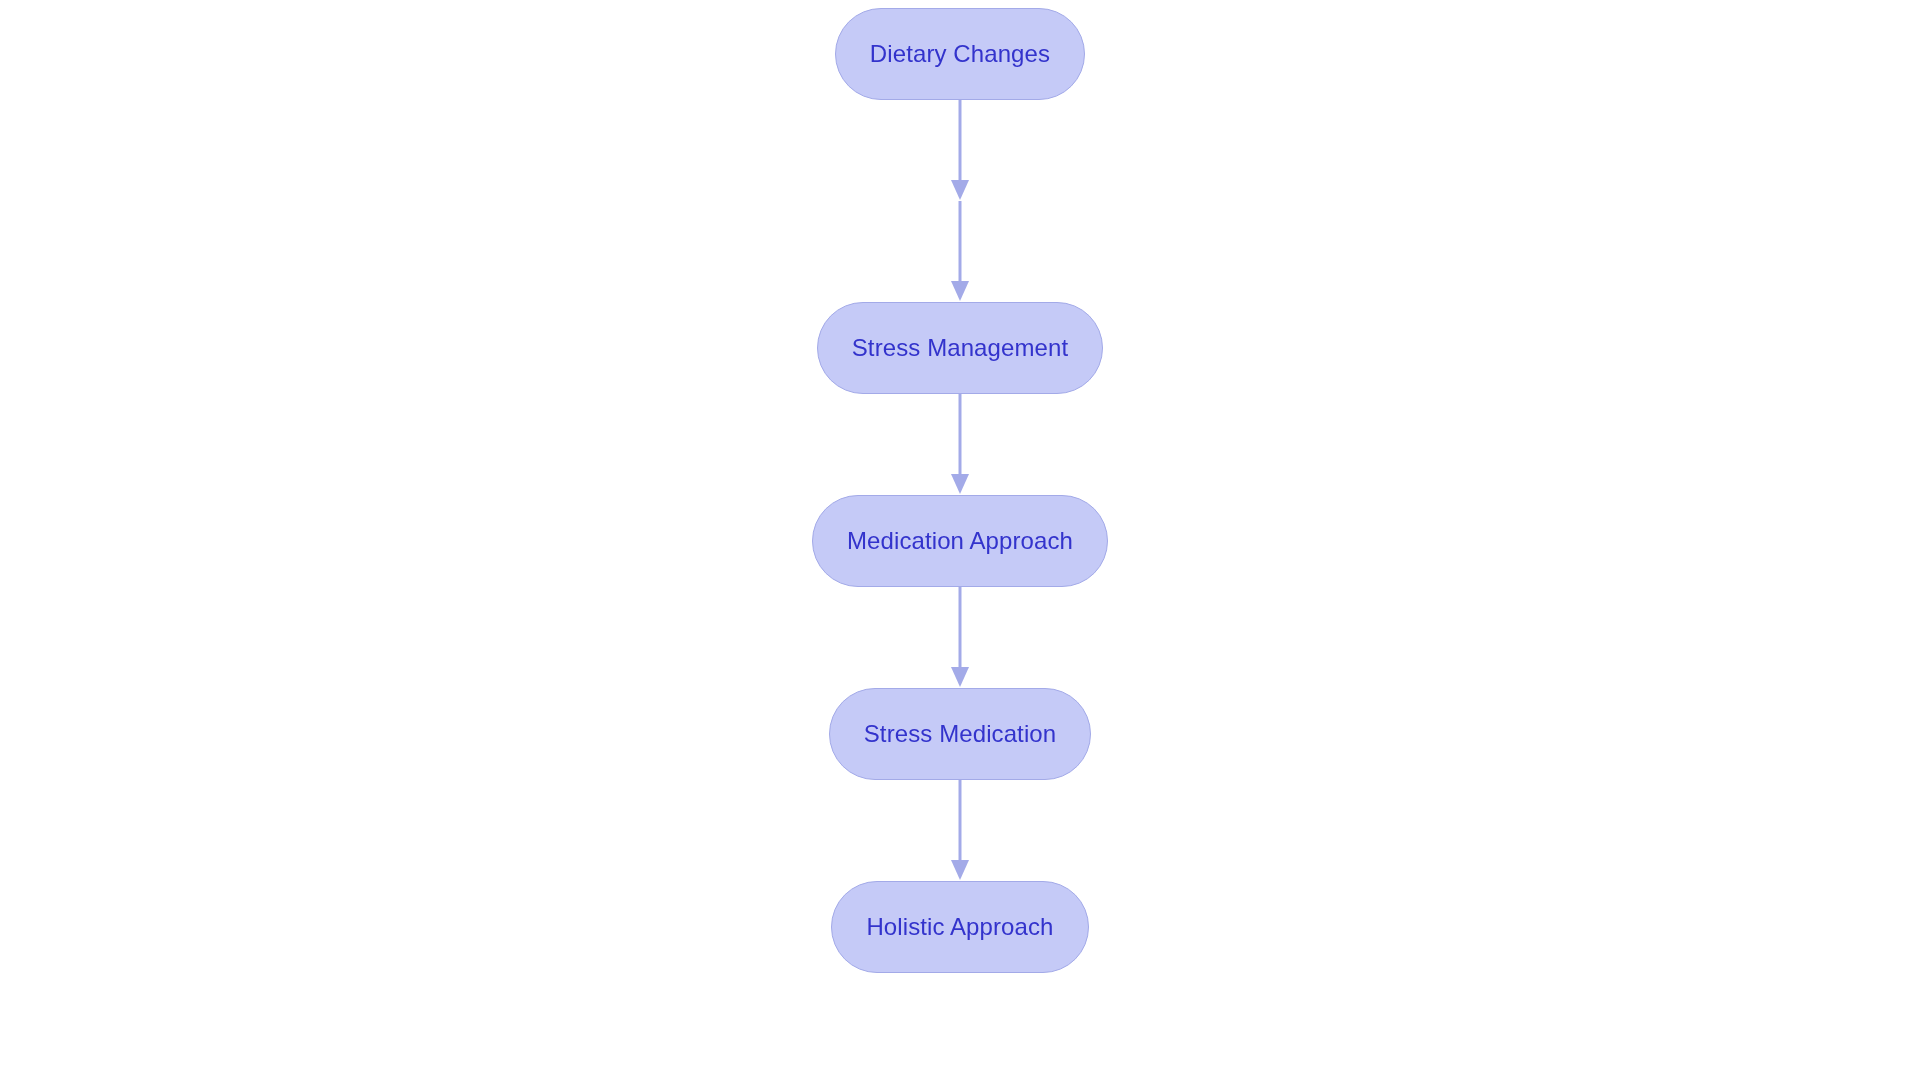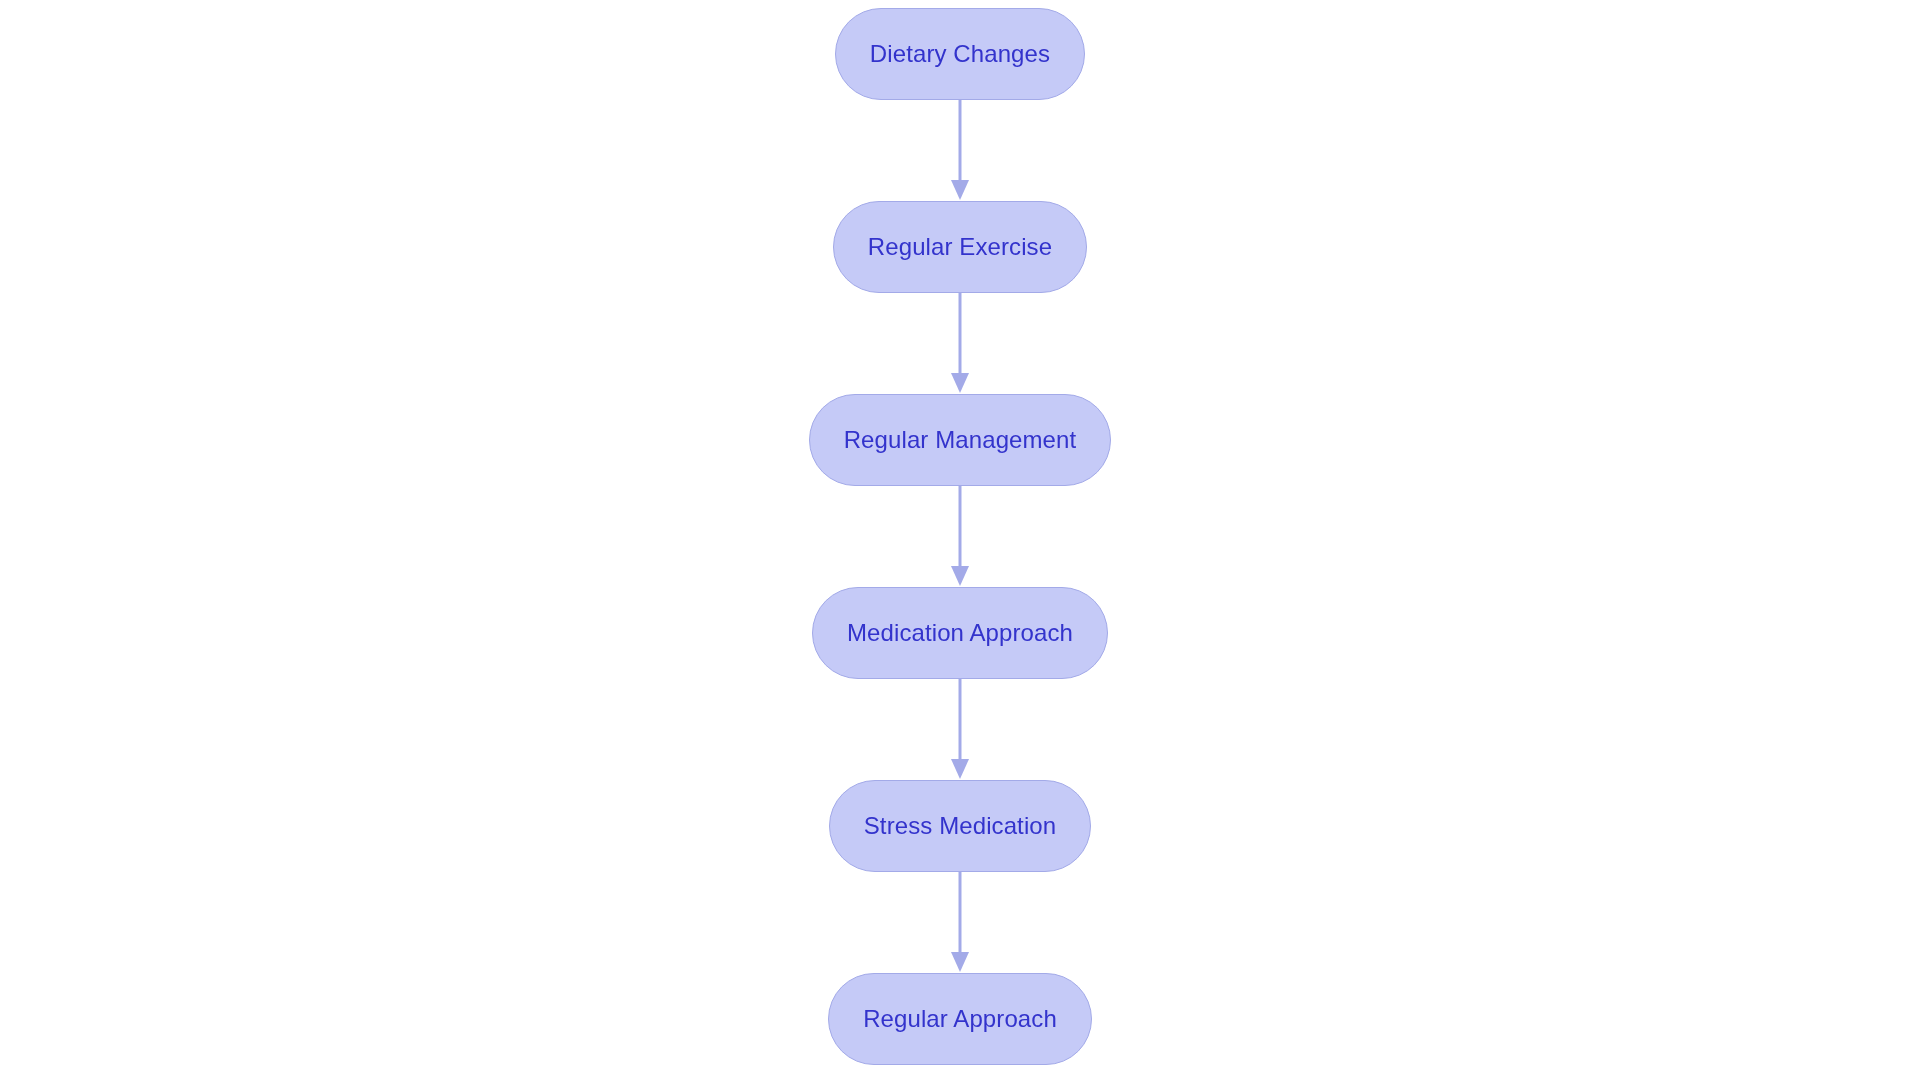--- a/index.html
+++ b/index.html
@@ -85,31 +85,28 @@
 
     <div class="flow-node">
       <span class="flow-node-label">Dietary Changes</span>
     </div>
 
     <svg class="flow-connector" viewBox="0 0 34 101">
       <line class="edge-line" x1="17" y1="0" x2="17" y2="86"></line>
       <polygon class="edge-head" points="17,100 8,80 26,80"></polygon>
     </svg>
 
-    <div class="flow-node">
-      <span class="flow-node-label">Regular Exercise</span>
-    </div>
 
     <svg class="flow-connector" viewBox="0 0 34 101">
       <line class="edge-line" x1="17" y1="0" x2="17" y2="86"></line>
       <polygon class="edge-head" points="17,100 8,80 26,80"></polygon>
     </svg>
 
     <div class="flow-node">
-      <span class="flow-node-label">Regular Management</span>
+      <span class="flow-node-label">Stress Management</span>
     </div>
 
     <svg class="flow-connector" viewBox="0 0 34 101">
       <line class="edge-line" x1="17" y1="0" x2="17" y2="86"></line>
       <polygon class="edge-head" points="17,100 8,80 26,80"></polygon>
     </svg>
 
     <div class="flow-node">
       <span class="flow-node-label">Medication Approach</span>
     </div>
@@ -122,17 +119,17 @@
     <div class="flow-node">
       <span class="flow-node-label">Stress Medication</span>
     </div>
 
     <svg class="flow-connector" viewBox="0 0 34 101">
       <line class="edge-line" x1="17" y1="0" x2="17" y2="86"></line>
       <polygon class="edge-head" points="17,100 8,80 26,80"></polygon>
     </svg>
 
     <div class="flow-node">
-      <span class="flow-node-label">Regular Approach</span>
+      <span class="flow-node-label">Holistic Approach</span>
     </div>
 
   </div>
 </div>
 
 </body></html>

